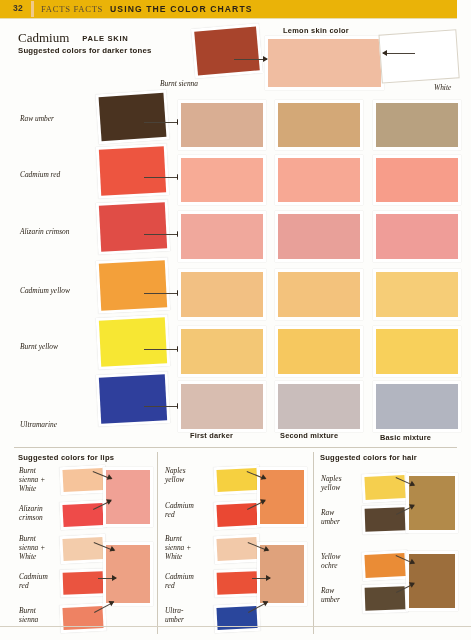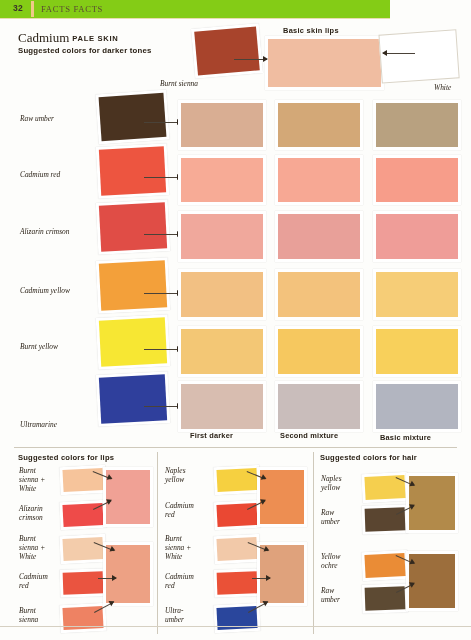--- a/index.html
+++ b/index.html
@@ -10,22 +10,22 @@
     overflow:hidden;
     position:relative;
   }
   #page{
     position:absolute;inset:0;
     background:#fdfdfb;
   }
 
   
   #header{
-    position:absolute;left:0;top:0;width:390px;height:18px;
-    background:#84cc16;
+    position:absolute;left:0;top:0;width:457px;height:18px;
+    background:#eab308;
     border-bottom:1px solid #e8dcae;
   }
   #header .pagenum{
     position:absolute;left:13px;top:3px;
     font-size:8.5px;font-weight:bold;color:#3a332a;
     letter-spacing:.3px;
     font-family:"Liberation Sans", sans-serif;
   }
   #header .rule{
     position:absolute;left:31px;top:1px;width:3px;height:16px;
@@ -44,21 +44,21 @@
 
   
   .h-acrylic{
     position:absolute;left:18px;top:30px;
     font-family:"Liberation Serif", serif;
     font-size:13px;color:#2b2217;
   }
   .h-acrylic .sub{
     font-family:"Liberation Sans", sans-serif;
     font-size:7.6px;font-weight:bold;letter-spacing:.7px;
-    vertical-align:1.5px;margin-left:3px;
+    vertical-align:1.5px;margin-left:13px;
   }
   .h-sugg{
     position:absolute;left:18px;top:46px;
     font-family:"Liberation Sans", sans-serif;
     font-size:7.8px;font-weight:bold;color:#2b2217;letter-spacing:.2px;
   }
 
   
   .sw{
     position:absolute;
@@ -131,28 +131,29 @@
 </style>
 </head>
 <body>
 
 <div id="page">
 
   <div id="header">
     <div class="pagenum">32</div>
     <div class="rule"></div>
     <div class="facts">FACTS FACTS</div>
+    <div class="title">USING THE COLOR CHARTS</div>
   </div>
 
   <div class="h-acrylic">
     <span>Cadmium</span><span class="sub">PALE SKIN</span>
   </div>
   <div class="h-sugg">Suggested colors for darker tones</div>
 
-  <div class="basic-lbl">Basic skin lips</div>
+  <div class="basic-lbl">Lemon skin color</div>
 
   <div class="sw" id="sw-burnt" style="left:193px;top:26px;width:62px;height:44px;transform:rotate(-5deg);">
     <i style="background:#a8442c;"></i>
   </div>
   <div class="lbl" style="left:160px;top:79px;">Burnt sienna</div>
 
   <div class="sw" id="sw-basic" style="left:265px;top:36px;width:113px;height:48px;">
     <i style="background:#f0bda1;"></i>
   </div>
 

